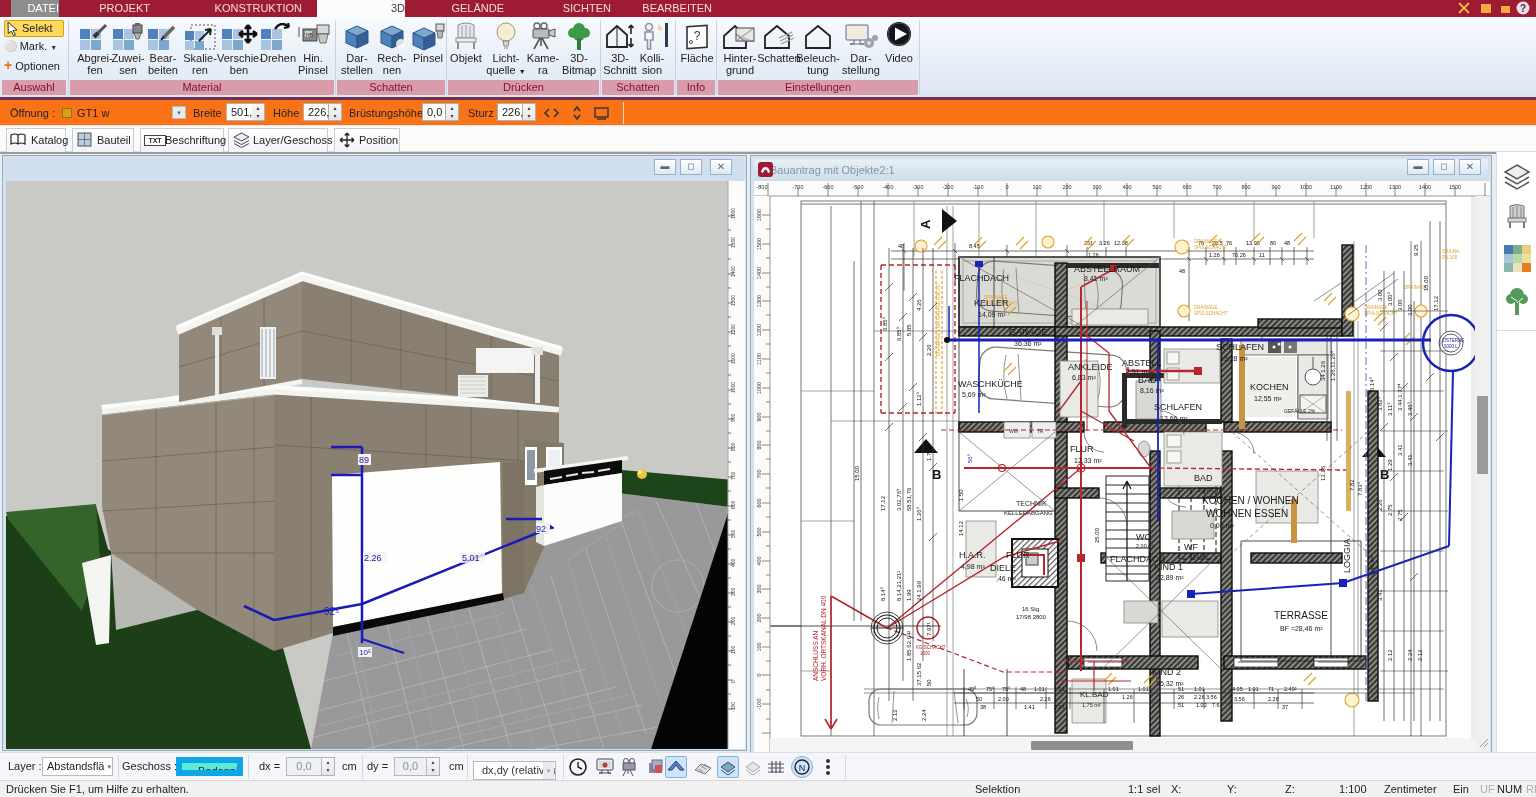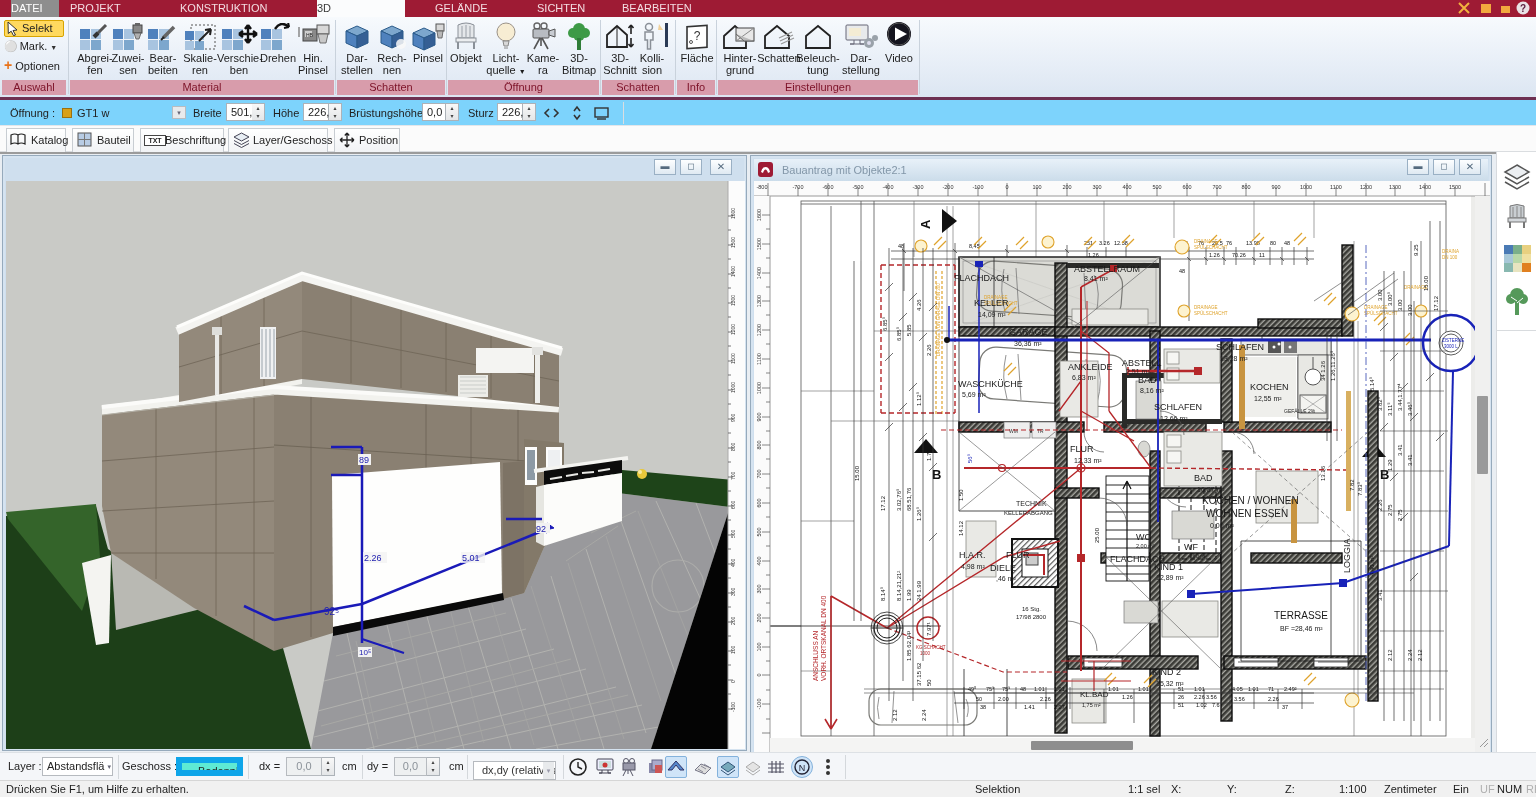--- a/index.html
+++ b/index.html
@@ -1,29 +1,29 @@
 <!DOCTYPE html>
 <html><head><meta charset="utf-8">
 <style>
 *{margin:0;padding:0;box-sizing:border-box}
 html,body{width:1536px;height:797px;overflow:hidden;font-family:"Liberation Sans",sans-serif}
 #root{position:absolute;left:0;top:0;width:1536px;height:797px;background:#fff}
 .abs{position:absolute}
 
 #tabbar{left:0;top:0;width:1536px;height:17px;background:#9e1b34;color:#f3dde2;font-size:11px}
-.ttab{position:absolute;top:0;height:17px;line-height:17px;text-align:left}
+.ttab{position:absolute;top:0;height:17px;line-height:17px;text-align:right}
 
 #ribbon{left:0;top:17px;width:1536px;height:80px;background:linear-gradient(#f7fafd,#e7eef7 60%,#dce6f2)}
 .gband{position:absolute;top:63px;height:15px;background:#d89cab;color:#7c1228;font-size:11px;text-align:center;line-height:15px}
 .gsep{position:absolute;top:3px;height:74px;width:1px;background:#c9d2dc}
 .ritem{position:absolute;top:4px;width:44px;text-align:center;font-size:11px;color:#1c1c1c;line-height:11.5px}
 .ritem .ric{height:28px;margin-bottom:4px;position:relative}
 #maroonline{left:0;top:97px;width:1536px;height:3px;background:#6e3152}
 
-#parambar{left:0;top:100px;width:1536px;height:26px;background:#7dd3fc;border-bottom:1px solid #e3e6ea;font-size:11px;color:#222}
+#parambar{left:0;top:100px;width:1536px;height:26px;background:#f97316;border-bottom:1px solid #e3e6ea;font-size:11px;color:#222}
 .plab{position:absolute;top:7px}
 .pfield{position:absolute;top:3px;height:18px;border:1px solid #acb2b8;background:#fff;font-size:11px;color:#222;line-height:16px;padding-left:4px}
 .spin{position:absolute;top:3px;width:13px;height:18px;border:1px solid #acb2b8;border-left:none;background:linear-gradient(#f8f8f8,#e4e6e8);font-size:6px;color:#444;text-align:center;line-height:8px}
 
 #tabrow{left:0;top:126px;width:1536px;height:26px;background:#fbfbfb;border-bottom:1px solid #dadde0}
 .ttab2{position:absolute;top:2px;height:24px;border:1px solid #c8cdd2;border-bottom:none;background:linear-gradient(#ffffff,#f1f3f5);font-size:11px;color:#222;line-height:22px;padding:0 4px 0 24px;white-space:nowrap}
 
 #mdi{left:0;top:152px;width:1496px;height:600px;background:#e9eef3}
 .win{position:absolute;border:1px solid #96aabc;background:#cfdfee;box-shadow:inset 0 0 0 2px #d5e3f0}
 .wtitle{position:absolute;left:3px;top:3px;right:3px;height:22px;background:linear-gradient(#e8f1f9,#cbdcea);font-size:11px;color:#8296a8;line-height:22px}
@@ -43,21 +43,21 @@
 svg text{font-family:"Liberation Sans",sans-serif}
 </style></head>
 <body>
 <div id="root">
 
 <div id="tabbar" class="abs">
  <div class="ttab" style="left:11px;width:48px;background:#8e8e8e;color:#fff">DATEI</div>
  <div class="ttab" style="left:70px;width:80px">PROJEKT</div>
  <div class="ttab" style="left:180px;width:122px">KONSTRUKTION</div>
  <div class="ttab" style="left:317px;width:88px;background:#fbfcfd;color:#3a3a3a">3D</div>
- <div class="ttab" style="left:435px;width:80px">GELÄNDE</div>
+ <div class="ttab" style="left:424px;width:80px">GELÄNDE</div>
  <div class="ttab" style="left:537px;width:74px">SICHTEN</div>
  <div class="ttab" style="left:622px;width:90px">BEARBEITEN</div>
  <svg class="abs" style="left:1455px;top:1px" width="80" height="15">
   <g stroke="#f2b23e" stroke-width="2" fill="none">
    <path d="M4 12 L14 2 M4 2 L14 12"></path>
    <rect x="26" y="3" width="10" height="9" fill="#f2a93e" stroke="none"></rect>
    <rect x="46" y="5" width="9" height="7" fill="#f2a93e" stroke="none"></rect>
   </g>
   <circle cx="68" cy="7" r="6.5" fill="#e9e2e6"></circle>
         <text x="68" y="10.5" font-size="10" font-weight="bold" fill="#5d2242" text-anchor="middle">?</text>
@@ -74,21 +74,21 @@
  <div class="abs" style="left:4px;top:40px;font-size:11px;color:#222"><span style="color:#e8731a;font-weight:bold;font-size:14px">+</span> Optionen</div>
  <div class="gband" style="left:2px;width:64px">Auswahl</div>
  <div class="gsep" style="left:68px"></div>
 
  <div class="gband" style="left:70px;width:264px">Material</div>
  <div class="gsep" style="left:335px"></div>
 
  <div class="gband" style="left:337px;width:108px">Schatten</div>
  <div class="gsep" style="left:446px"></div>
 
- <div class="gband" style="left:448px;width:151px">Öffnung</div>
+ <div class="gband" style="left:448px;width:151px">Drücken</div>
  <div class="gsep" style="left:600px"></div>
 
  <div class="gband" style="left:602px;width:72px">Schatten</div>
  <div class="gsep" style="left:675px"></div>
 
  <div class="gband" style="left:677px;width:38px">Info</div>
  <div class="gsep" style="left:716px"></div>
 
  <div class="gband" style="left:718px;width:200px">Einstellungen</div>
  <div class="gsep" style="left:919px"></div>
@@ -435,21 +435,21 @@
   <text x="729" y="531" transform="rotate(-90 729 531)">-100</text>
  </g>
 </svg>
   </div>
  </div>
 
  <div class="win" style="left:750px;top:3px;width:742px;height:601px">
   <div class="wtitle"><svg style="position:absolute;left:4px;top:3px" width="15" height="15">
             <rect width="15" height="15" rx="3" fill="#9e1b34"></rect>
             <path d="M3 10 Q4 5 7.5 5 Q11 5 12 10 L10 11 Q9 7.5 7.5 7.5 Q6 7.5 5 11 Z" fill="#fff"></path>
-          </svg><span style="margin-left:28px">Bauantrag mit Objekte2:1</span></div>
+          </svg><span style="margin-left:16px">Bauantrag mit Objekte2:1</span></div>
   <div class="wbtn" style="right:62px">▬</div>
   <div class="wbtn" style="right:36px">◻</div>
   <div class="wbtn" style="right:10px;font-size:10px">✕</div>
   <div class="wcontent" style="width:736px;height:573px" id="cplan">
 <svg width="736" height="573" viewBox="0 0 736 573">
  <defs>
   <pattern id="hatch" width="4" height="4" patternUnits="userSpaceOnUse" patternTransform="rotate(45)">
                 <rect width="4" height="4" fill="#3a3a36"></rect>
                 <rect x="2.6" width="1.4" height="4" fill="#a8a8a2"></rect>
               </pattern>

